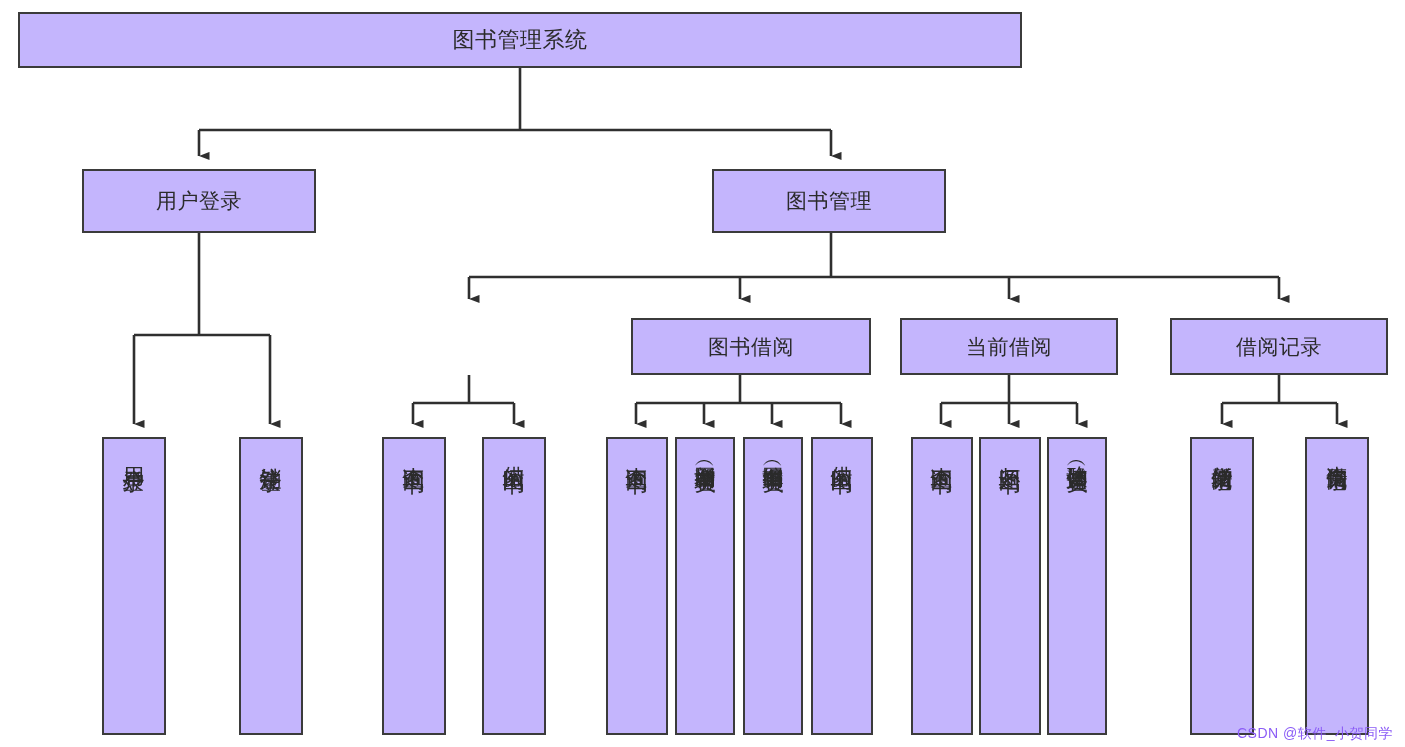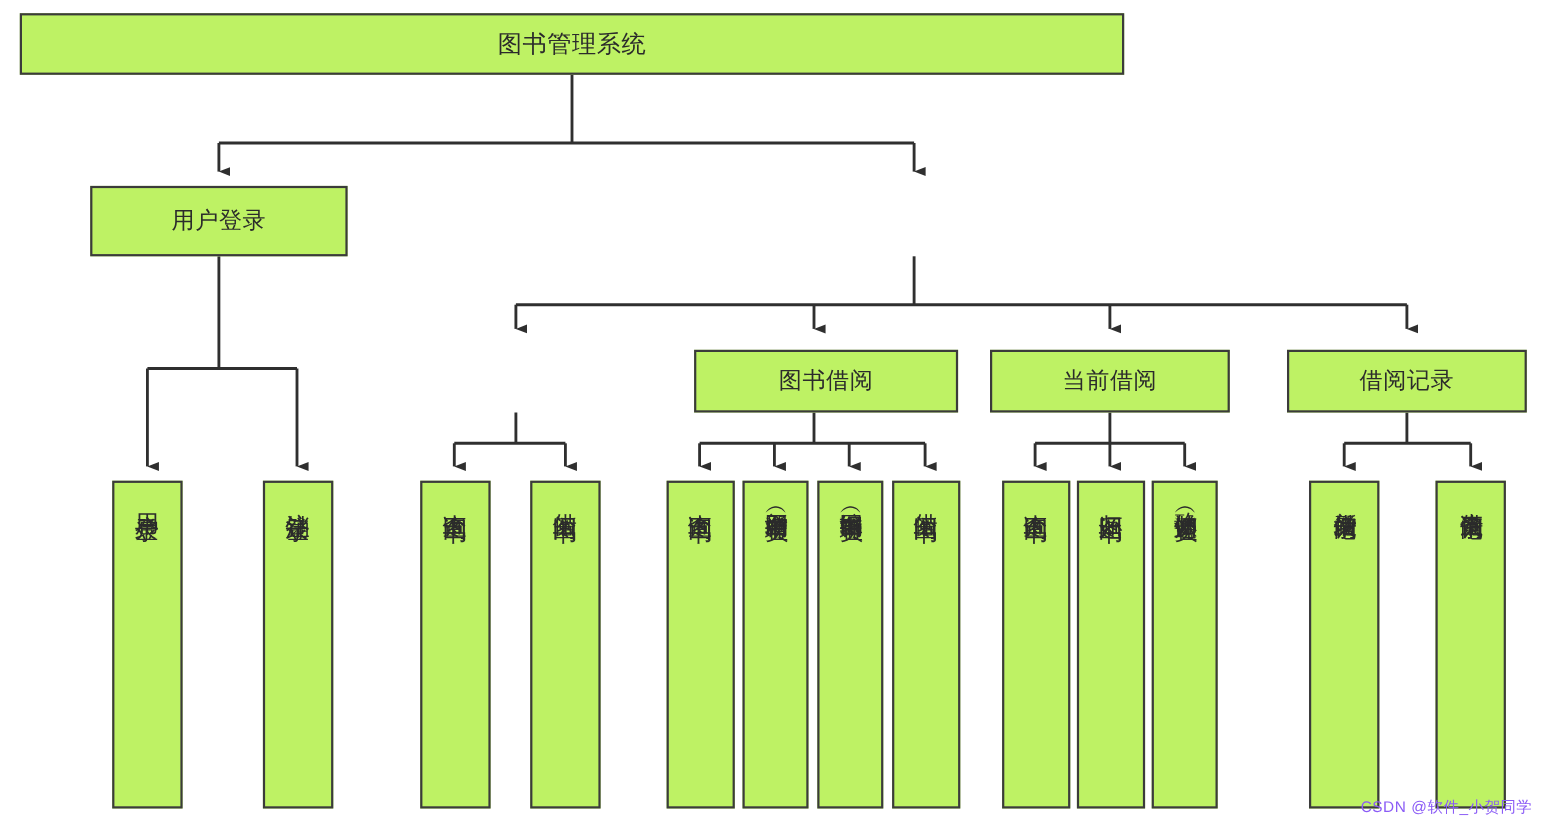--- a/index.html
+++ b/index.html
@@ -3,21 +3,21 @@
 <meta charset="utf-8">
 <style>
   html,body{margin:0;padding:0;background:#ffffff;}
   body{font-family:"Liberation Sans","DejaVu Sans",sans-serif;}
   #canvas{position:relative;width:1405px;height:747px;background:#ffffff;overflow:hidden;}
   svg.wires{position:absolute;left:0;top:0;width:1405px;height:747px;pointer-events:none;}
 
   .node{
     position:absolute;
     box-sizing:border-box;
-    background:#bef264;
+    background:#c4b5fd;
     border:2.5px solid #3b3b3b;
     display:flex;
     align-items:center;
     justify-content:center;
     color:#2b2b2b;
   }
   .node .lbl{
     display:block;
     text-align:center;
     line-height:1.02;
@@ -109,20 +109,23 @@
     </g>
   </svg>
 
   <div class="node h root" style="left:18px;top:12px;width:1004px;height:56px;">
     <span class="lbl">图书管理系统</span>
   </div>
 
   <div class="node h" style="left:82px;top:169px;width:234px;height:64px;">
     <span class="lbl">用户登录</span>
   </div>
+  <div class="node h" style="left:712px;top:169px;width:234px;height:64px;">
+    <span class="lbl">图书管理</span>
+  </div>
 
   <div class="node h" style="left:631px;top:318px;width:240px;height:57px;">
     <span class="lbl">图书借阅</span>
   </div>
   <div class="node h" style="left:1170px;top:318px;width:218px;height:57px;">
     <span class="lbl">借阅记录</span>
   </div>
   <div class="node h" style="left:900px;top:318px;width:218px;height:57px;">
     <span class="lbl">当前借阅</span>
   </div>

